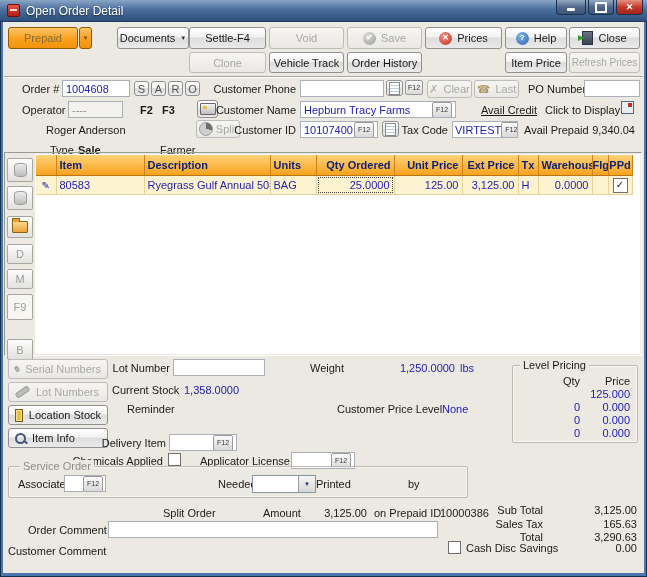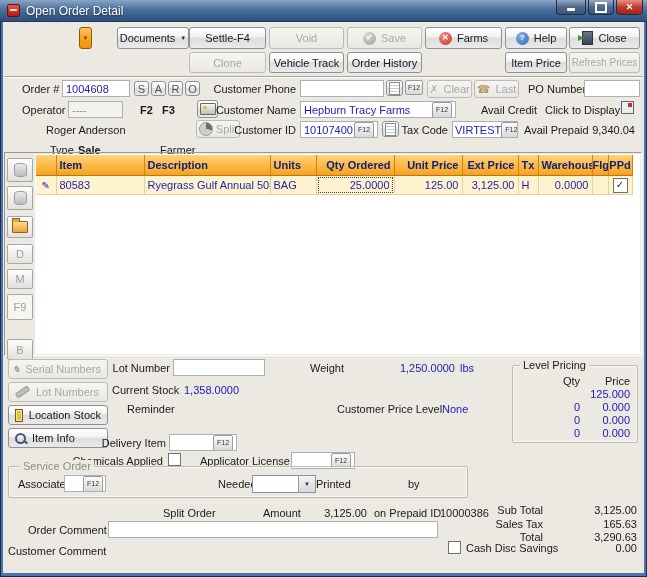--- a/index.html
+++ b/index.html
@@ -113,20 +113,23 @@
     </div>
   <div class="a winbtn" style="left:588px;width:26px;">
       <span class="maxbox"></span>
     </div>
   <div class="a winbtn close-b" style="left:616px;width:27px;">
       <span>✕</span>
     </div>
 
   <div class="a" style="left:3px;top:22px;width:641px;height:551px;background:#ece9e2;"></div>
 
+  <div class="a btn prepaid" style="left:8px;top:27px;width:70px;height:22px;">
+      <span>Prepaid</span>
+    </div>
   <div class="a btn prepaid prepaid-arrow" style="left:79px;top:27px;width:13px;height:22px;">
       <span class="tinyarrow">▼</span>
     </div>
   <div class="a btn" style="left:117px;top:27px;width:72px;height:22px;">
       <span>Documents</span>
       <span class="tinyarrow">▼</span>
     </div>
   <div class="a btn" style="left:189px;top:27px;width:77px;height:22px;">
       <span>Settle-F4</span>
     </div>
@@ -136,21 +139,21 @@
   <div class="a btn dis" style="left:347px;top:27px;width:75px;height:22px;">
       <span class="circ save-c">
         <span>✔</span>
       </span>
       <span>Save</span>
     </div>
   <div class="a btn" style="left:425px;top:27px;width:77px;height:22px;">
       <span class="circ cancel-c">
         <span>✕</span>
       </span>
-      <span>Farms</span>
+      <span>Prices</span>
     </div>
   <div class="a btn" style="left:505px;top:27px;width:62px;height:22px;">
       <span class="circ help-c">
         <span>?</span>
       </span>
       <span>Help</span>
     </div>
   <div class="a btn" style="left:569px;top:27px;width:71px;height:22px;">
       <span class="door">
         <i></i>
@@ -214,21 +217,21 @@
   <div class="a btn" style="left:197px;top:100px;width:21px;height:18px;">
       <span class="prn">
         <i></i>
       </span>
     </div>
   <div class="a lbl r" style="left:206px;top:104px;width:90px;">Customer Name</div>
   <div class="a inp" style="left:300px;top:101px;width:156px;">
       <span class="nav">Hepburn Tracy Farms</span>
       <span class="f12">F12</span>
     </div>
-  <div class="a lbl r" style="left:450px;top:104px;width:87px;">Avail Credit</div>
+  <div class="a lbl r" style="left:450px;top:104px;width:87px;text-decoration:underline;">Avail Credit</div>
   <div class="a lbl" style="left:545px;top:104px;">Click to Display</div>
   <div class="a calcico" style="left:621px;top:101px;">
       <i></i>
     </div>
 
   <div class="a lbl" style="left:46px;top:124px;">Roger Anderson</div>
   <div class="a btn dis" style="left:196px;top:120px;width:44px;height:18px;gap:3px;">
       <span class="pie"></span>
       <span>Split</span>
     </div>

